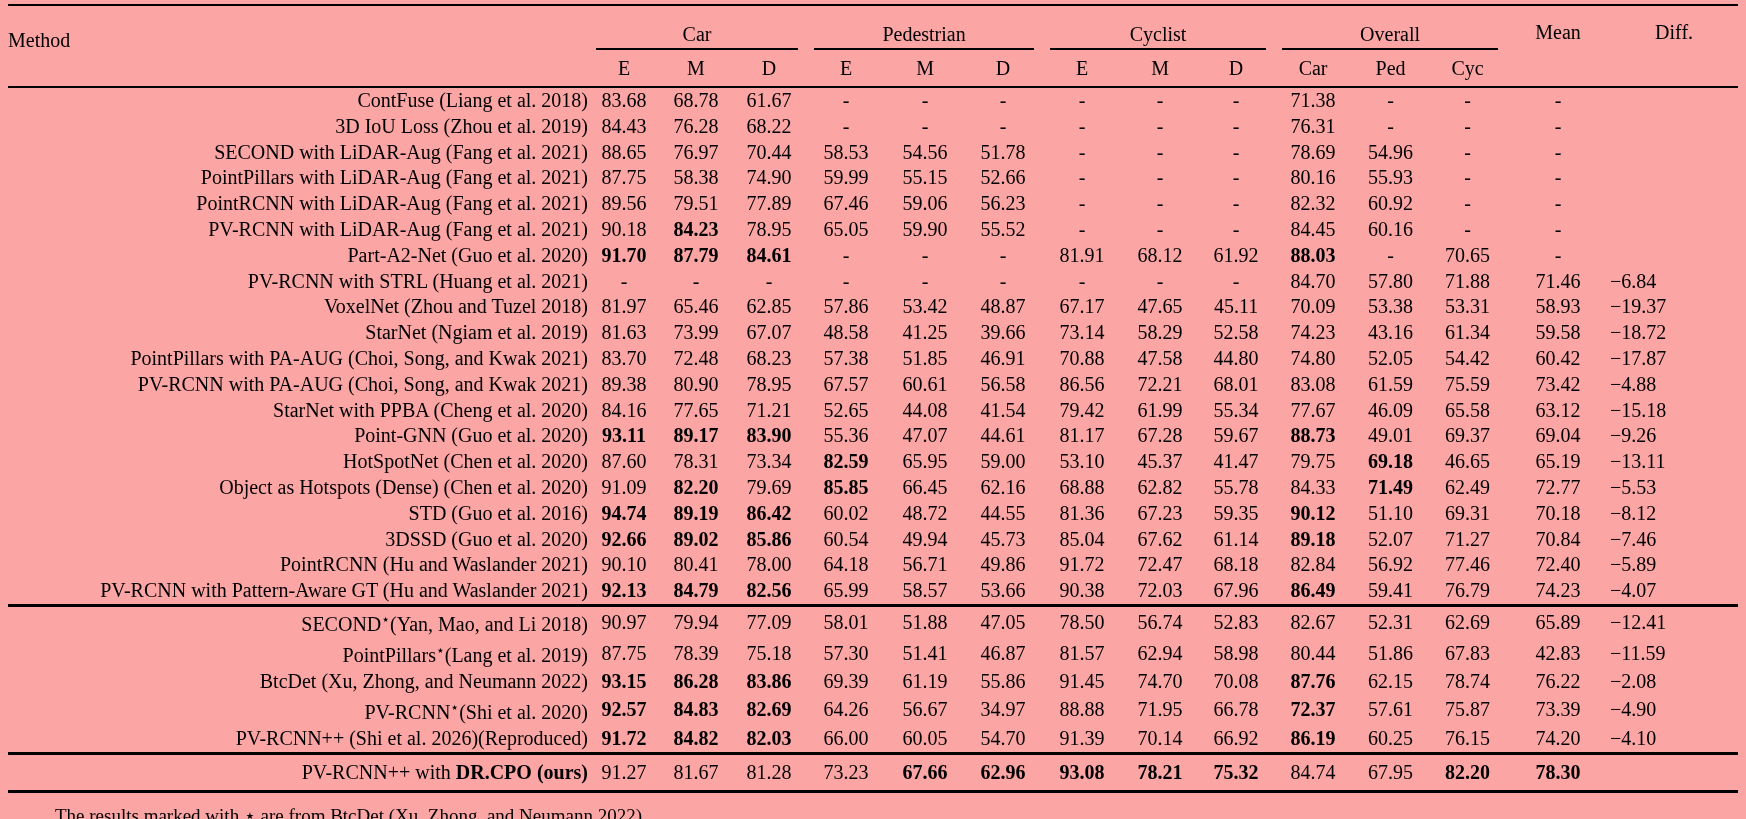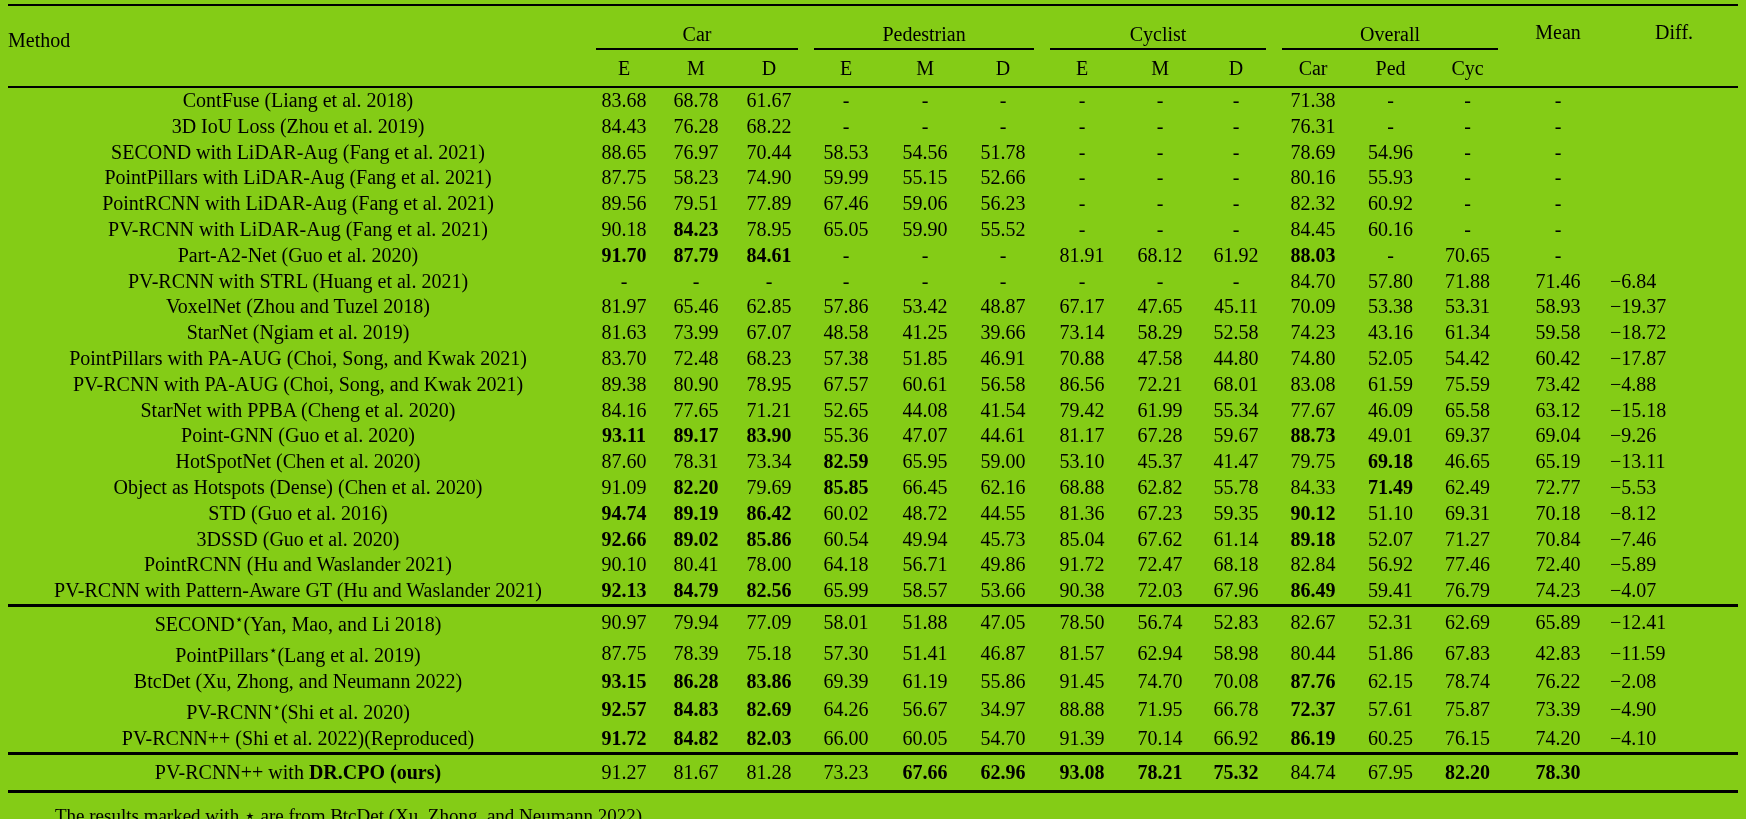--- a/index.html
+++ b/index.html
@@ -5,21 +5,21 @@
   html, body {
     margin: 0;
     padding: 0;
     background: #ffffff;
     color: #000000;
     font-family: "Liberation Serif", "DejaVu Serif", serif;
   }
   .page {
     width: 1746px;
     height: 819px;
-    background: #84cc16;
+    background: #fca5a5;
     box-sizing: border-box;
     padding: 4px 8px 0 8px;
     overflow: hidden;
   }
   table.results {
     border-collapse: collapse;
     table-layout: fixed;
     width: 1730px;
     border-top: 2px solid #000;
     font-size: 20px;
@@ -61,21 +61,21 @@
     vertical-align: middle;
     border-bottom: 2px solid #000;
   }
   
   tbody td {
     text-align: center;
     height: 25.8px;
     line-height: 25.8px;
     font-size: 20px;
   }
-  tbody td.method { text-align: center; }
+  tbody td.method { text-align: right; }
   tbody td.diff { text-align: left; padding-right: 2px; }
   tbody td.bold, span.bold { font-weight: bold; }
   tbody tr.section-start td { border-top: 3px solid #000; }
   tbody tr.final-row td {
     border-top: 3px solid #000;
     border-bottom: 3px solid #000;
     height: 35px;
     line-height: 35px;
   }
   span.star {
@@ -190,21 +190,21 @@
           <td>-</td>
           <td>78.69</td>
           <td>54.96</td>
           <td>-</td>
           <td>-</td>
           <td class="diff"></td>
         </tr>
         <tr>
           <td class="method"><span>PointPillars with LiDAR-Aug (Fang et al. 2021)</span></td>
           <td>87.75</td>
-          <td>58.23</td>
+          <td>58.38</td>
           <td>74.90</td>
           <td>59.99</td>
           <td>55.15</td>
           <td>52.66</td>
           <td>-</td>
           <td>-</td>
           <td>-</td>
           <td>80.16</td>
           <td>55.93</td>
           <td>-</td>
@@ -545,21 +545,21 @@
           <td>88.88</td>
           <td>71.95</td>
           <td>66.78</td>
           <td class="bold">72.37</td>
           <td>57.61</td>
           <td>75.87</td>
           <td>73.39</td>
           <td class="diff">−4.90</td>
         </tr>
         <tr>
-          <td class="method"><span>PV-RCNN++ (Shi et al. 2022)(Reproduced)</span></td>
+          <td class="method"><span>PV-RCNN++ (Shi et al. 2026)(Reproduced)</span></td>
           <td class="bold">91.72</td>
           <td class="bold">84.82</td>
           <td class="bold">82.03</td>
           <td>66.00</td>
           <td>60.05</td>
           <td>54.70</td>
           <td>91.39</td>
           <td>70.14</td>
           <td>66.92</td>
           <td class="bold">86.19</td>

